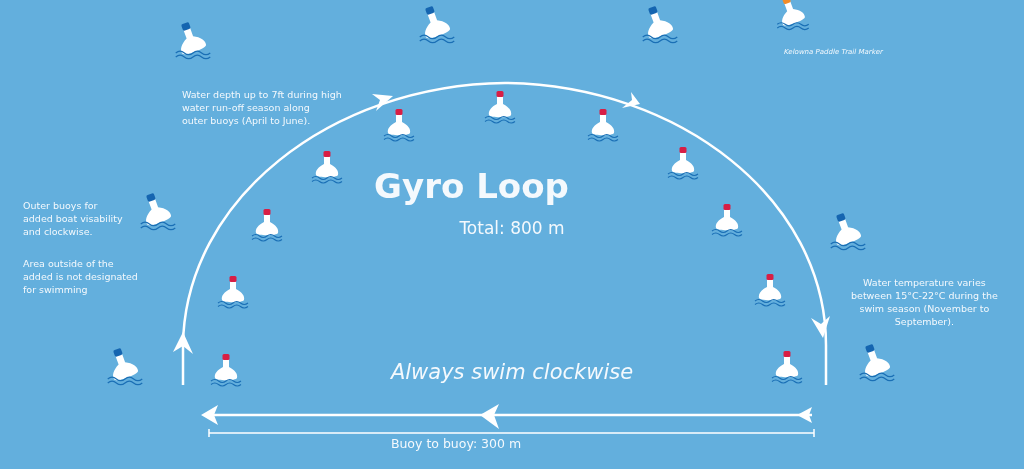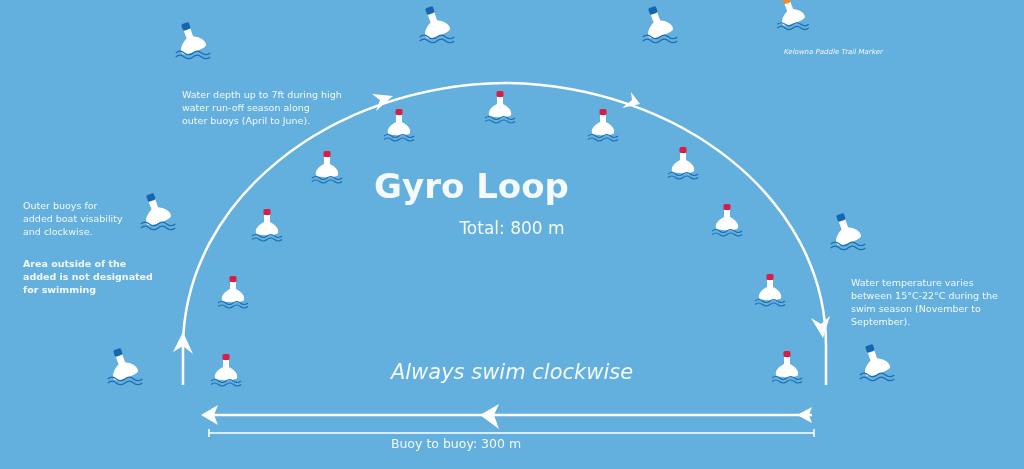--- a/index.html
+++ b/index.html
@@ -199,25 +199,25 @@
   <div class="txt note" style="left:146px;top:88px;margin-left:36px;">
     <div>Water depth up to 7ft during high</div>
     <div>water run-off season along</div>
     <div>outer buoys (April to June).</div>
   </div>
   <div class="txt note" style="left:23px;top:199px;">
     <div>Outer buoys for</div>
     <div>added boat visability</div>
     <div>and clockwise.</div>
   </div>
-  <div class="txt note" style="left:23px;top:257px;font-weight:bold;">
+  <div class="txt note" style="left:23px;top:257px;">
     <div>Area outside of the</div>
     <div>added is not designated</div>
     <div>for swimming</div>
   </div>
-  <div class="txt note" style="left:851px;top:276px;">
+  <div class="txt note" style="left:851px;top:276px;text-align:center;">
     <div>Water temperature varies</div>
     <div>between 15°C-22°C during the</div>
     <div>swim season (November to</div>
     <div>September).</div>
   </div>
   <div class="txt marker" style="left:784px;top:48px;">Kelowna Paddle Trail Marker</div>
 </div>
 
 </body></html>

